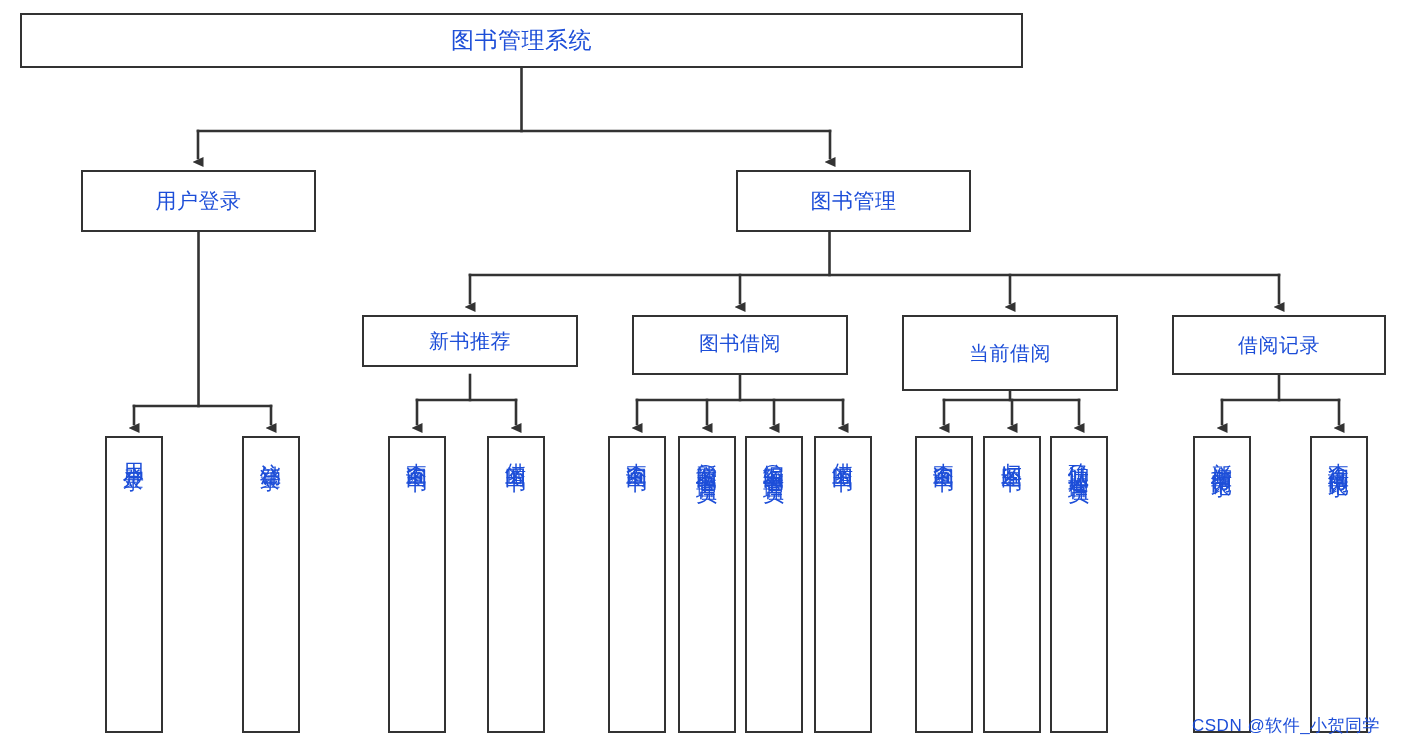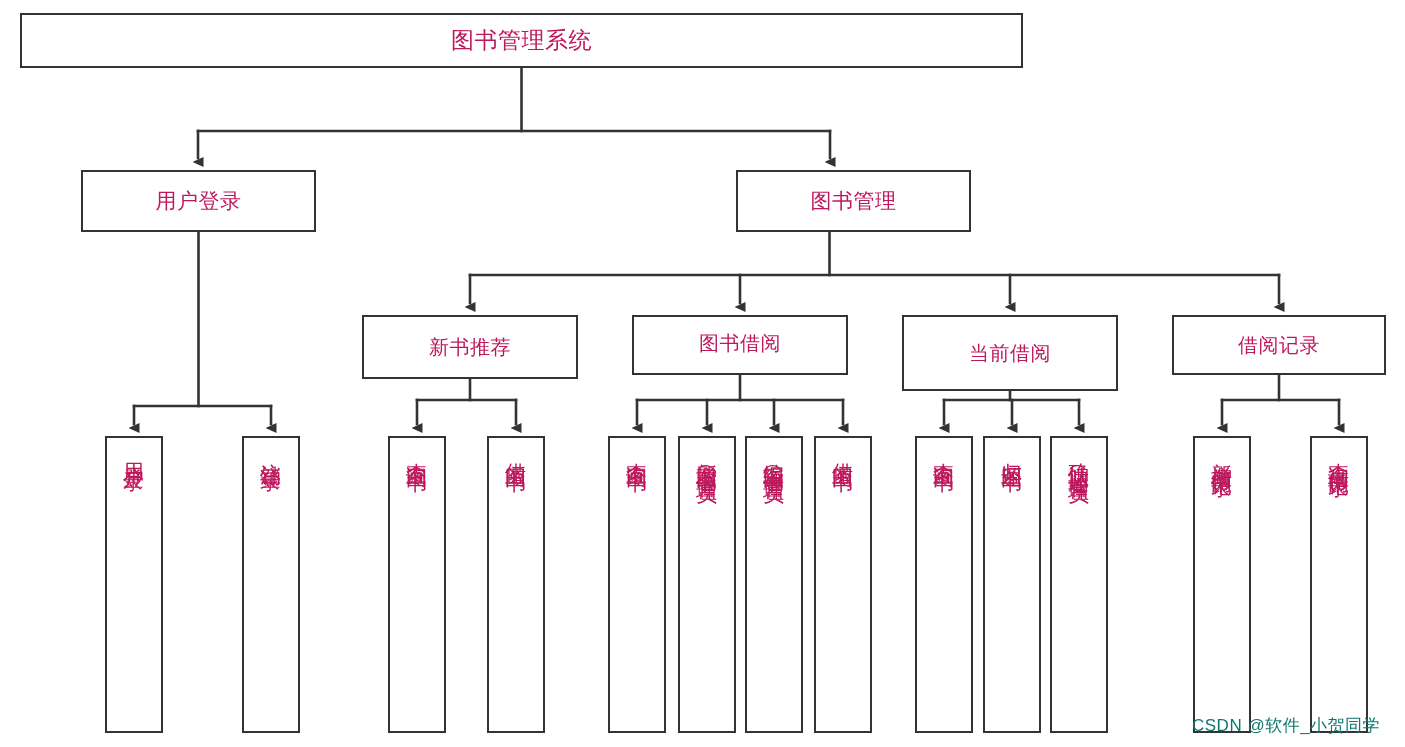--- a/index.html
+++ b/index.html
@@ -29,21 +29,21 @@
     position: absolute;
     box-sizing: border-box;
     background: #ffffff;
     border: 2px solid #333333;
     display: flex;
     align-items: center;
     justify-content: center;
     z-index: 2;
   }
   .node .label {
-    color: #be185d;
+    color: #1d4ed8;
     line-height: 1.12;
     letter-spacing: 0.5px;
     white-space: nowrap;
     text-align: right;
   }
   .node.root .label { font-size: 23px; }
   .node.lvl1 .label { font-size: 21px; }
   .node.lvl2 .label { font-size: 20px; }
   .node.leaf {
     align-items: flex-start;
@@ -51,21 +51,21 @@
   }
   .node.leaf .label {
     font-size: 21px;
     writing-mode: vertical-rl;
     text-orientation: upright;
     letter-spacing: 3px;
     line-height: 1;
   }
   .watermark {
     position: absolute;
-    color: #0f766e;
+    color: #1d4ed8;
     font-size: 17px;
     letter-spacing: 0.5px;
     white-space: nowrap;
     z-index: 5;
     font-family: "Liberation Sans", "DejaVu Sans", sans-serif;
   }
 </style>
 </head>
 <body>
 
@@ -126,21 +126,21 @@
     <span class="label">图书管理系统</span>
   </div>
 
   <div class="node lvl1" style="left:81px; top:170px; width:235px; height:62px;">
     <span class="label">用户登录</span>
   </div>
   <div class="node lvl1" style="left:736px; top:170px; width:235px; height:62px;">
     <span class="label">图书管理</span>
   </div>
 
-  <div class="node lvl2" style="left:362px; top:315px; width:216px; height:64px;">
+  <div class="node lvl2" style="left:362px; top:315px; width:216px; height:52px;">
     <span class="label">新书推荐</span>
   </div>
   <div class="node lvl2" style="left:632px; top:315px; width:216px; height:60px;font-family:Liberation Mono, monospace;">
     <span class="label">图书借阅</span>
   </div>
   <div class="node lvl2" style="left:902px; top:315px; width:216px; height:76px;">
     <span class="label">当前借阅</span>
   </div>
   <div class="node lvl2" style="left:1172px; top:315px; width:214px; height:60px;">
     <span class="label">借阅记录</span>

